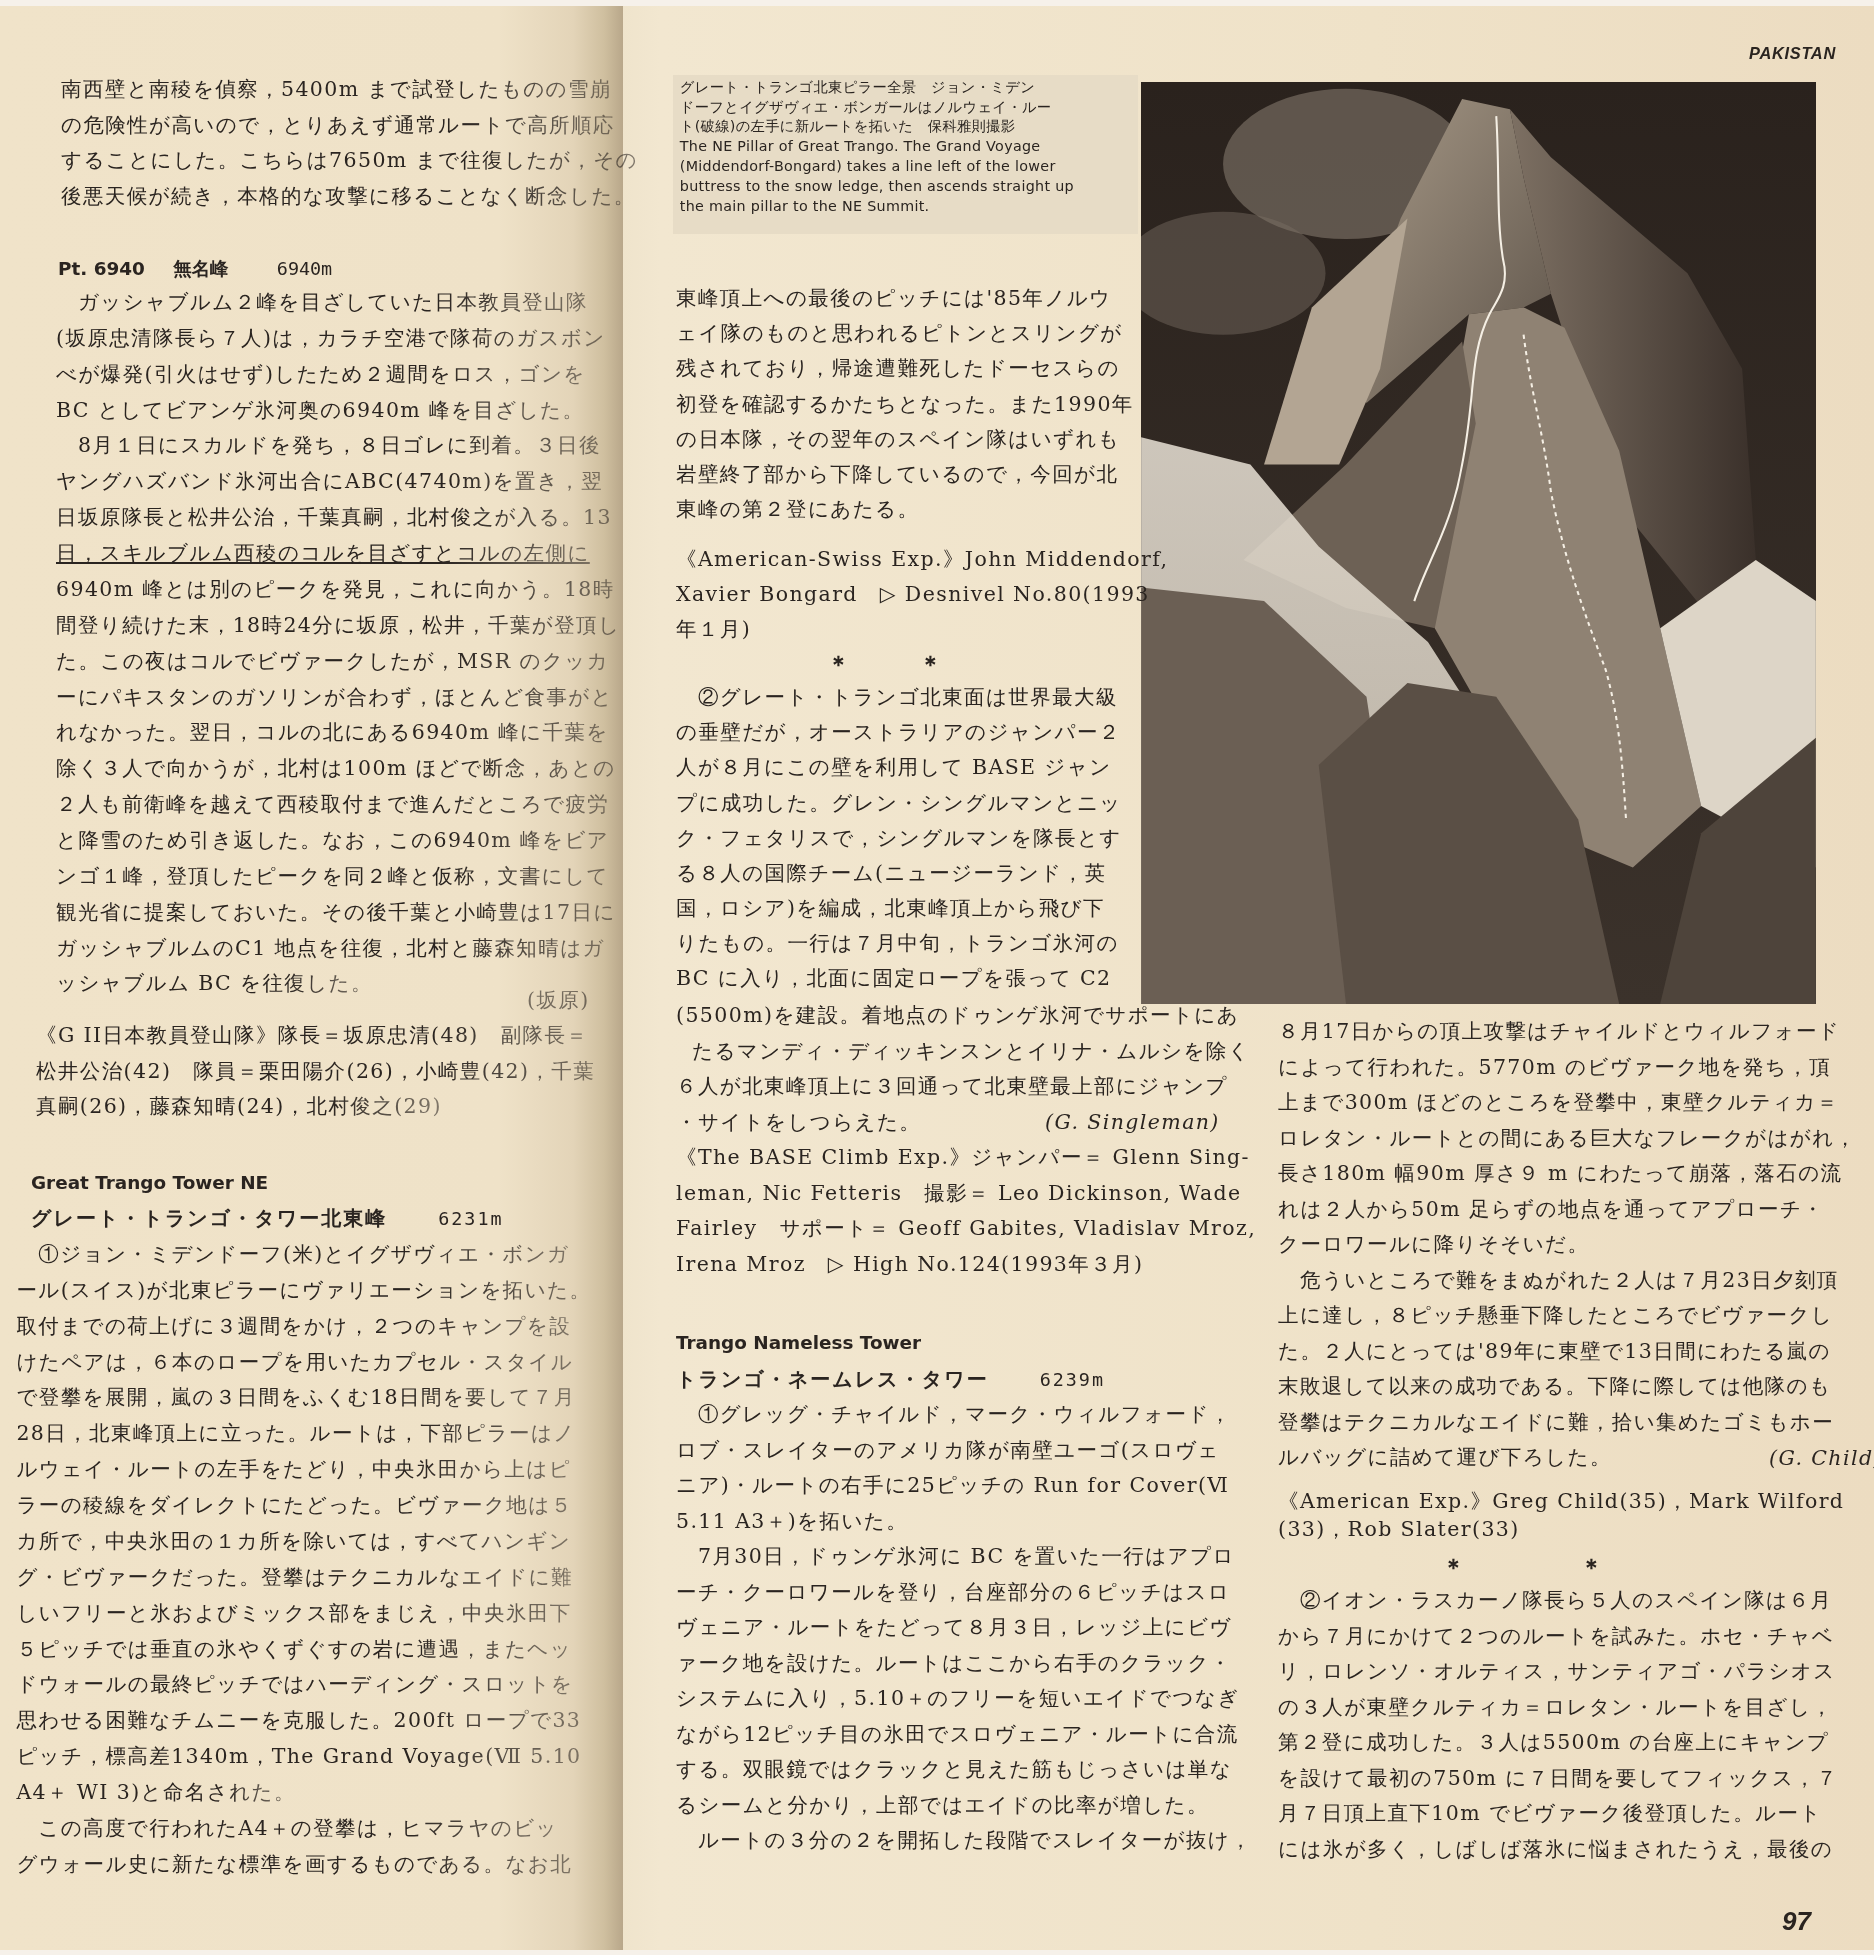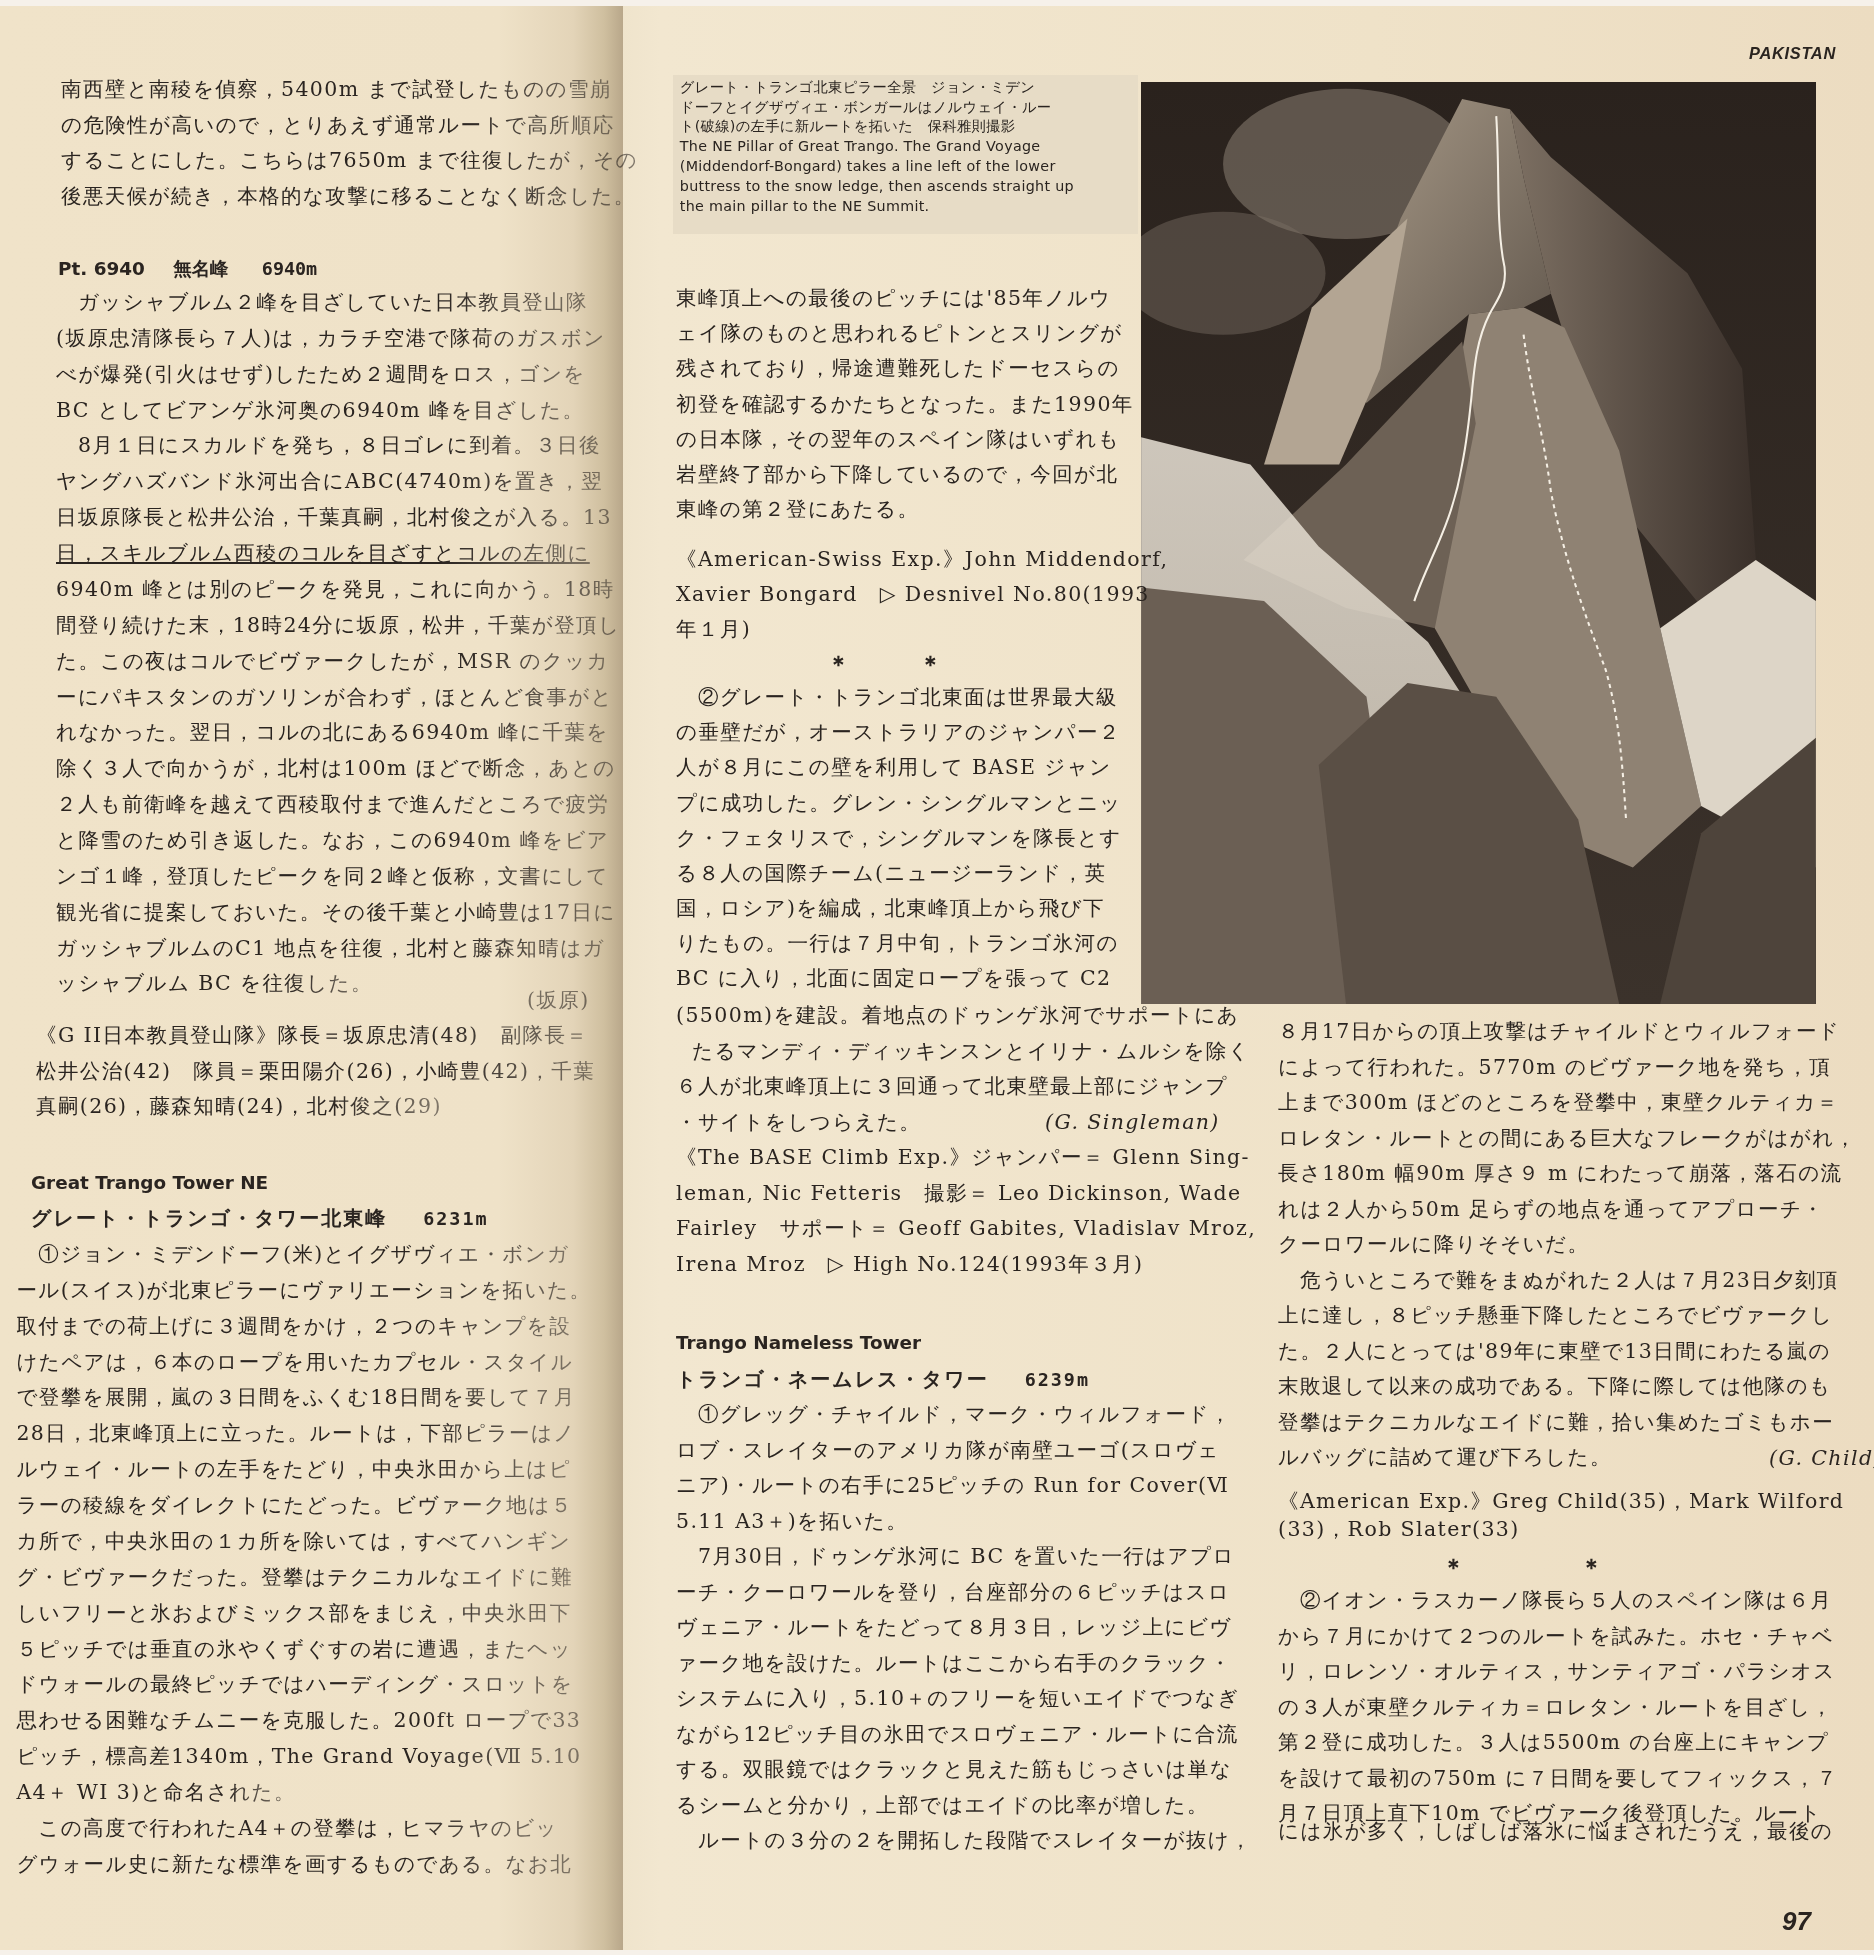--- a/index.html
+++ b/index.html
@@ -26,21 +26,21 @@
   .heading-en {
     position: absolute; white-space: nowrap;
     font-family: "DejaVu Sans", "Liberation Sans", sans-serif;
     font-weight: bold; font-size: 18.4px; letter-spacing: 0px;
   }
   .heading-jp {
     position: absolute; white-space: nowrap;
     font-family: "DejaVu Sans", "Liberation Sans", sans-serif;
     font-weight: bold; font-size: 20px; letter-spacing: 2px;
   }
-  .alt { font-family: "DejaVu Sans Mono", monospace; font-weight: bold; font-size: 18.4px; margin-left: 27px; }
+  .alt { font-family: "DejaVu Sans Mono", monospace; font-weight: normal; font-size: 18.4px; margin-left: 42px; }
   .stars { position: absolute; font-size: 23px; font-weight: bold; }
   #caption-box {
     position: absolute; left: 673px; top: 75px; width: 465px; height: 159px;
     background: #e7dcc6;
   }
   .cap-line {
     position: absolute; left: 6.8px; white-space: nowrap;
     font-family: "DejaVu Sans", "Liberation Sans", sans-serif;
     font-size: 14.3px; line-height: 19px; letter-spacing: 0.3px;
   }
@@ -270,19 +270,19 @@
   </div>
 <div class="stars" style="left:1442px; top:1552px;">＊　　　　　＊</div>
 <div class="textblock" id="rc-spanish" style="left:1278px; top:1588px;">
     <div class="line" style="top: 0px;">　②イオン・ラスカーノ隊長ら５人のスペイン隊は６月</div>
     <div class="line" style="top: 36px;">から７月にかけて２つのルートを試みた。ホセ・チャベ</div>
     <div class="line" style="top: 71px;">リ，ロレンソ・オルティス，サンティアゴ・パラシオス</div>
     <div class="line" style="top: 107px;">の３人が東壁クルティカ＝ロレタン・ルートを目ざし，</div>
     <div class="line" style="top: 142px;">第２登に成功した。３人は5500m の台座上にキャンプ</div>
     <div class="line" style="top: 178px;">を設けて最初の750m に７日間を要してフィックス，７</div>
     <div class="line" style="top: 213px;">月７日頂上直下10m でビヴァーク後登頂した。ルート</div>
-    <div class="line" style="top: 231px;">には氷が多く，しばしば落氷に悩まされたうえ，最後の</div>
+    <div class="line" style="top: 249px;">には氷が多く，しばしば落氷に悩まされたうえ，最後の</div>
   </div>
 
 <div id="page-number">97</div>
 
 <div class="line" style="left: 527px; top: 988px; opacity: 0.6; filter: blur(0.7px);">(坂原)</div>
 
 
 </body></html>

